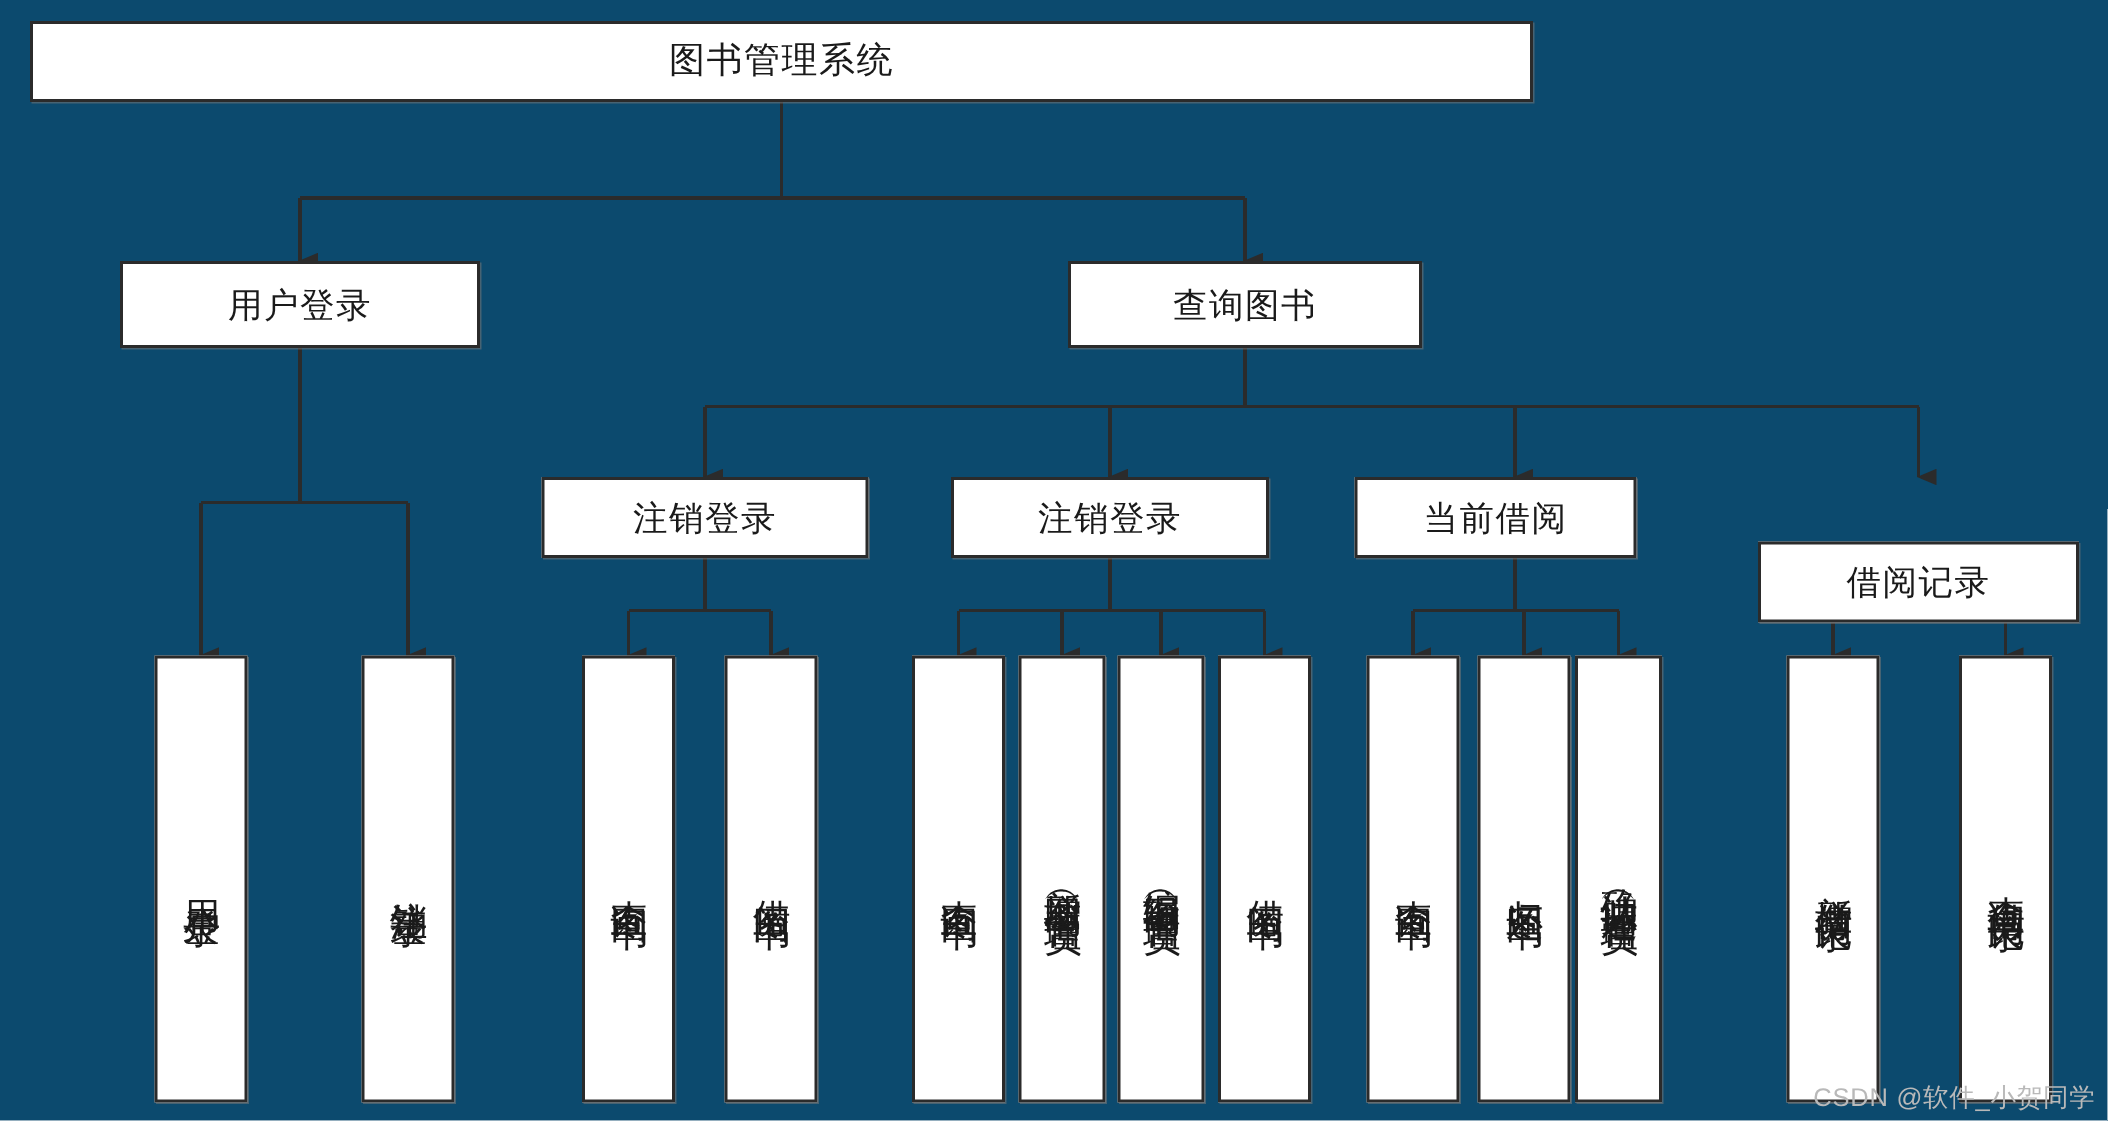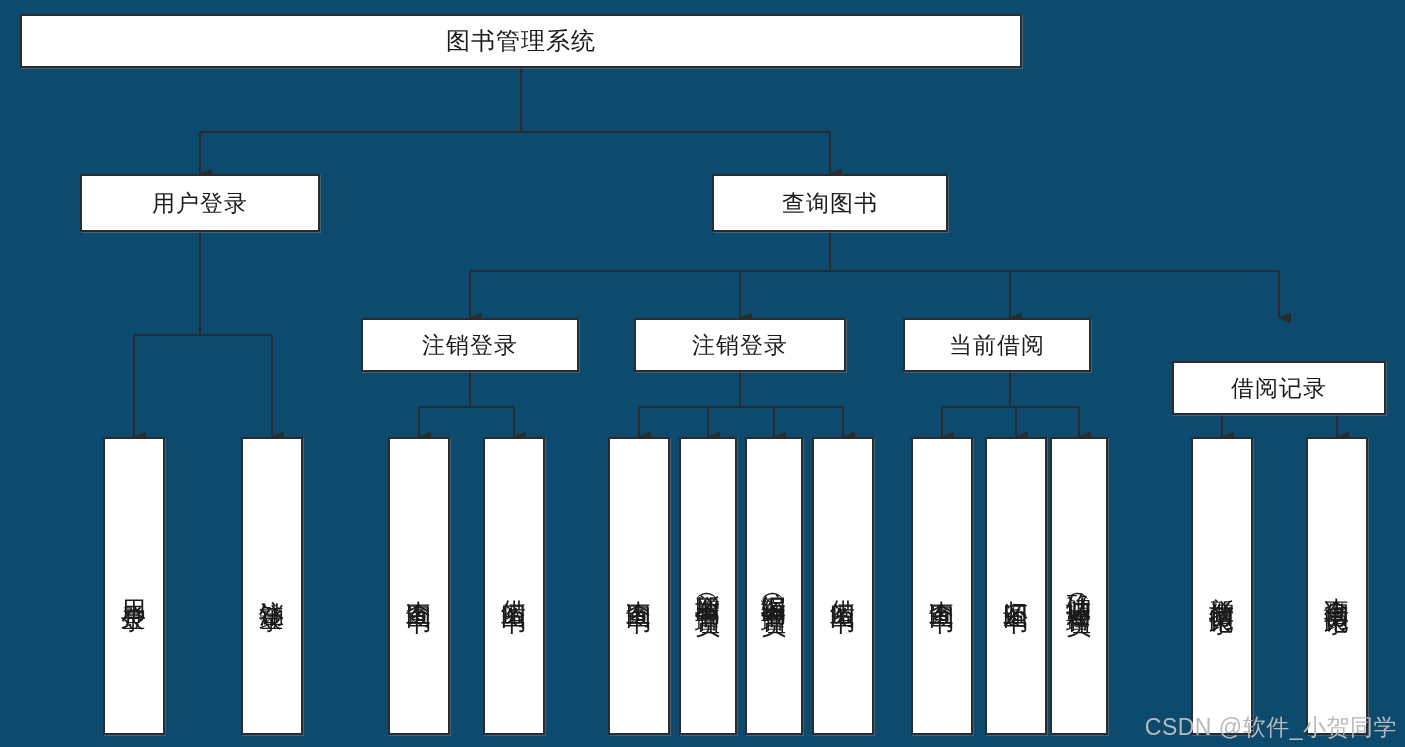--- a/index.html
+++ b/index.html
@@ -64,21 +64,21 @@
     font-size: 25px;
     line-height: 1.12;
     letter-spacing: 3px;
     white-space: nowrap;
     max-height: 100%;
   }
   #watermark {
     position: absolute;
     right: 8px;
     bottom: 4px;
-    font-size: 23px;
+    font-size: 17px;
     color: #b9b9b9;
     letter-spacing: 0.5px;
     white-space: nowrap;
     font-family: "Liberation Sans", "DejaVu Sans", sans-serif;
   }
 </style>
 </head>
 <body>
 
 <div id="diagram-root">

